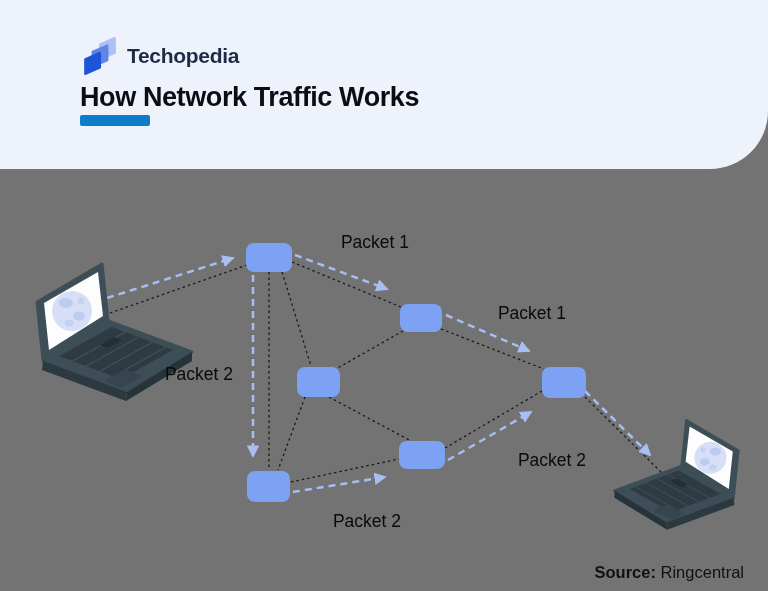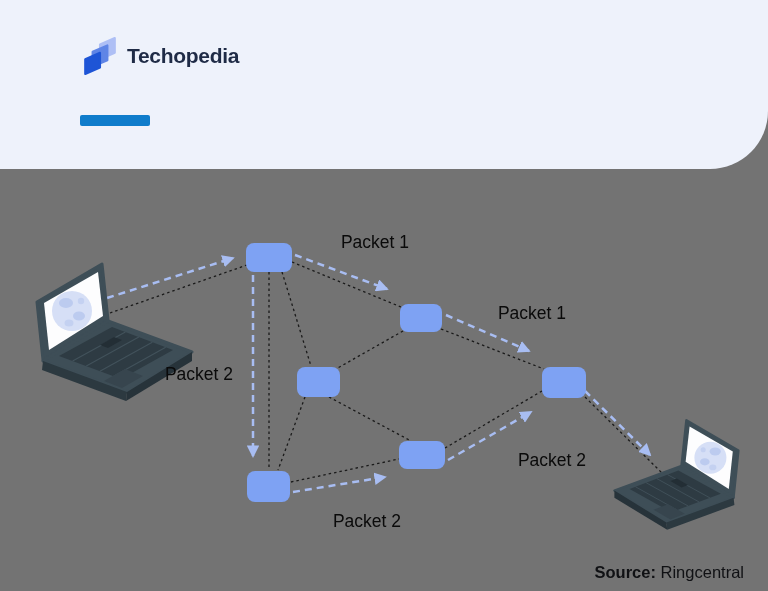--- a/index.html
+++ b/index.html
@@ -34,20 +34,21 @@
 
   <div class="header">
     <div class="brand">
       <svg width="36" height="38" viewBox="0 0 32 36" aria-hidden="true">
         <path d="M16 7 L30 1 L30 15 L16 21 Z" fill="#AEBFF5" stroke="#AEBFF5" stroke-width="2" stroke-linejoin="round"></path>
         <path d="M9 14 L23 8 L23 22 L9 28 Z" fill="#5F85E6" stroke="#5F85E6" stroke-width="2" stroke-linejoin="round"></path>
         <path d="M2 21 L16 15 L16 29 L2 35 Z" fill="#1E55D6" stroke="#1E55D6" stroke-width="2" stroke-linejoin="round"></path>
       </svg>
       <span class="brand-text">Techopedia</span>
     </div>
+    <div class="title">How Network Traffic Works</div>
     <div class="underline"></div>
   </div>
 
   <svg class="diagram" viewBox="0 0 768 591">
     <defs>
       <marker id="arrowhead" viewBox="0 0 10 10" refX="8.5" refY="5" markerWidth="5" markerHeight="5" orient="auto-start-reverse">
         <path d="M0,0 L10,5 L0,10 Z" fill="#A8BDF2"></path>
       </marker>
 
       <g id="laptop-g">

